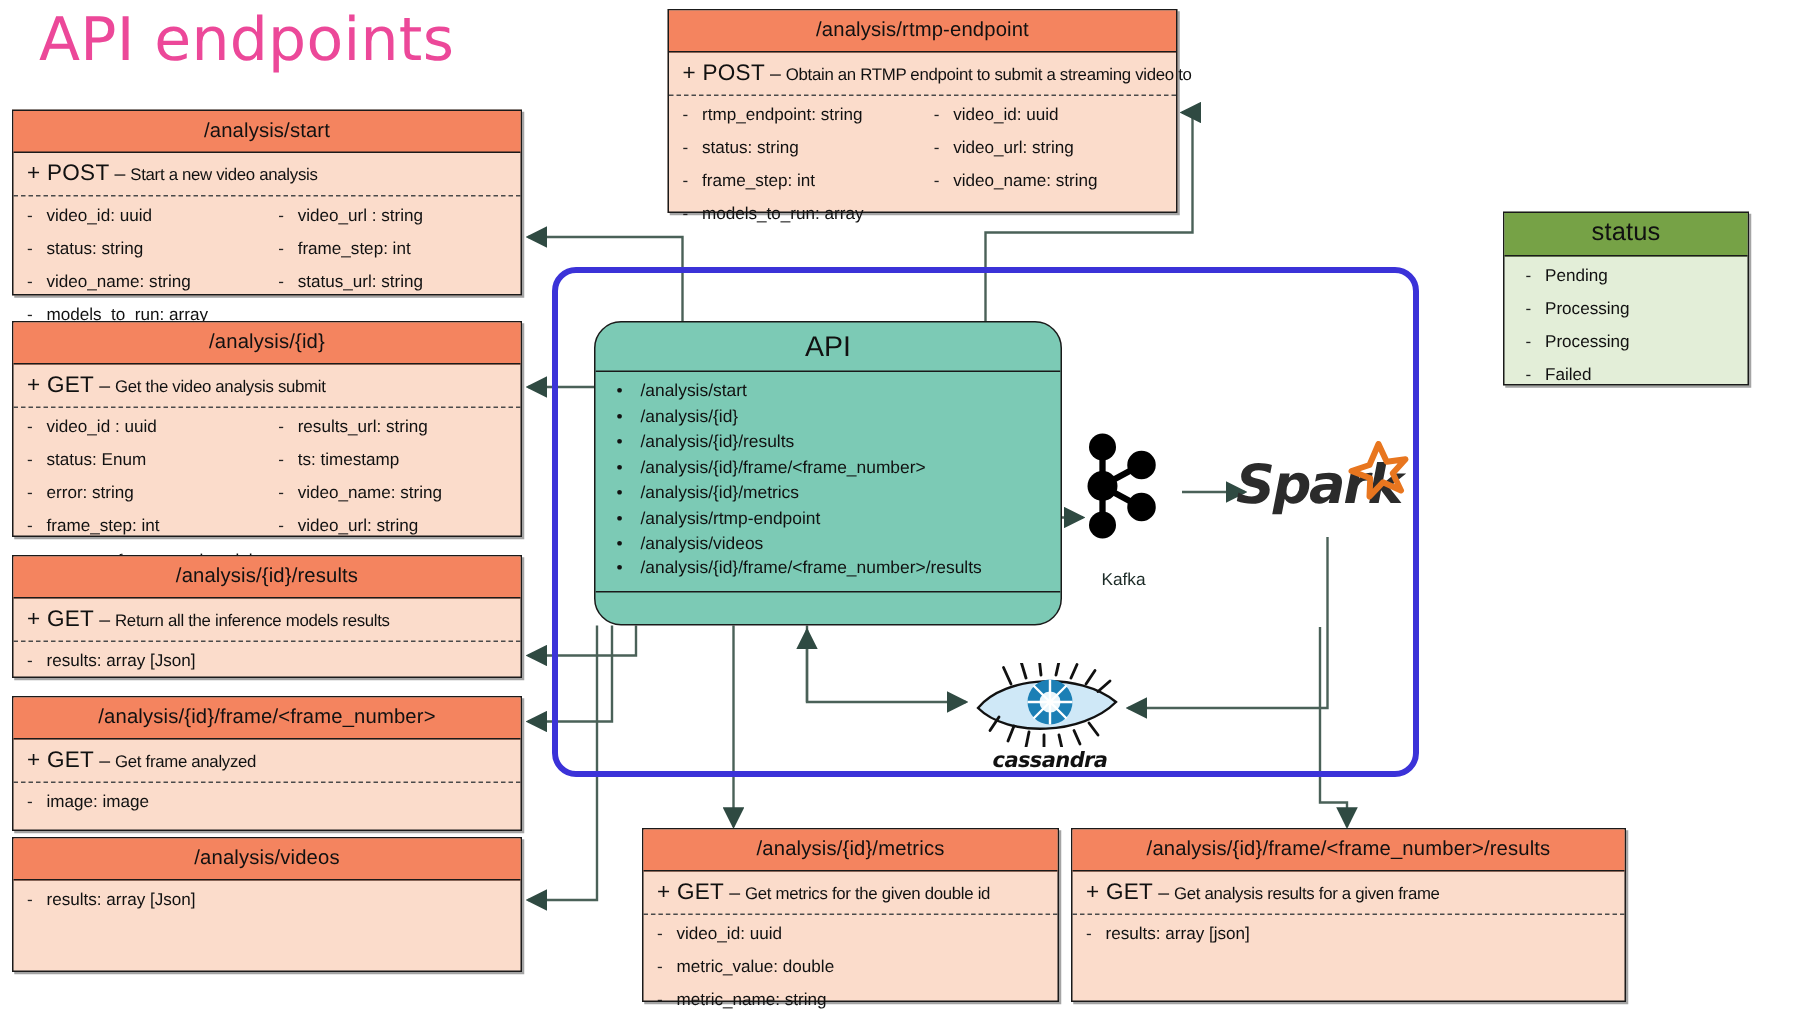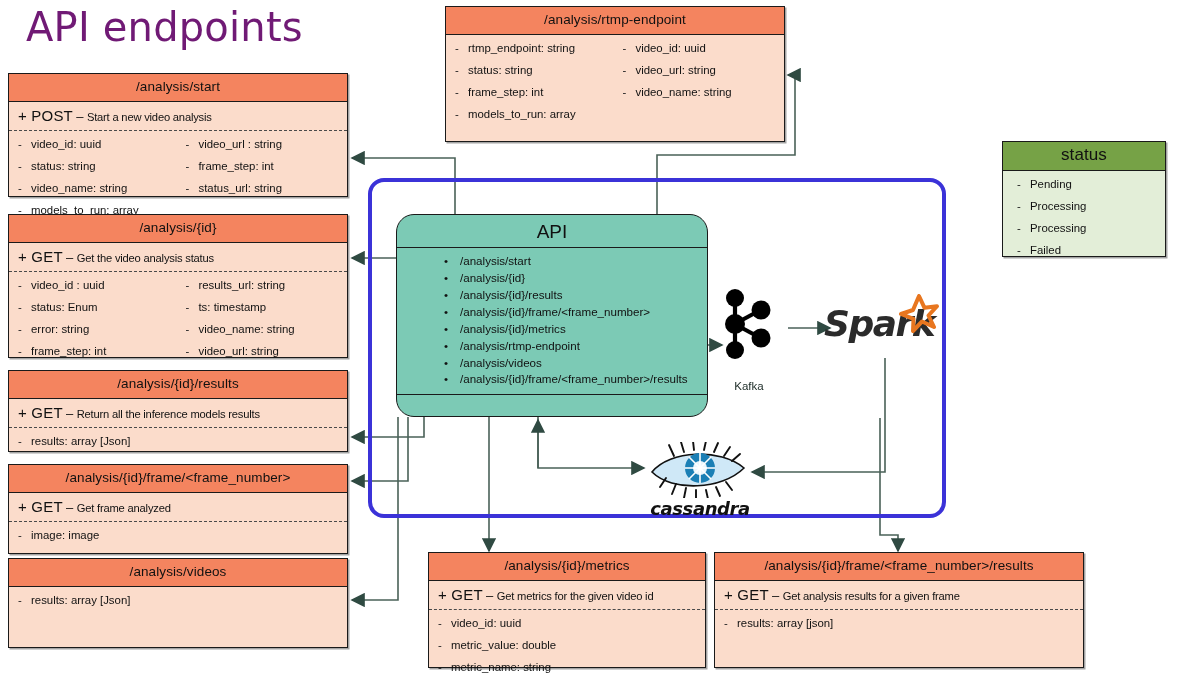--- a/index.html
+++ b/index.html
@@ -6,21 +6,21 @@
   body{
     width:1200px;height:675px;position:relative;overflow:hidden;
     font-family:"Liberation Sans","DejaVu Sans",sans-serif;
     color:#111111;
   }
   #svg-arrows{position:absolute;left:0;top:0;width:1200px;height:675px;pointer-events:none;z-index:1;}
 
   
   #page-title{
     position:absolute;left:26px;top:4px;z-index:4;
-    font-size:40px;font-weight:400;color:#701a75;letter-spacing:.2px;
+    font-size:40px;font-weight:400;color:#ec4899;letter-spacing:.2px;
     font-family:"DejaVu Sans","Liberation Sans",sans-serif;
   }
 
   
   .card{
     position:absolute;z-index:3;
     border:1.6px solid #1a1a1a;
     background:#fbdccb;
     box-shadow:1.5px 1.5px 0 rgba(90,90,90,.55);
     box-sizing:border-box;
@@ -77,32 +77,32 @@
   }
   #api-title{
     text-align:center;font-size:19px;padding:6px 0 4px;color:#111;
     border-bottom:1.5px solid #1a1a1a;
   }
   #api-list{
     border-bottom:1.5px solid #1a1a1a;
     padding:5px 0 6px 0;
   }
   #api-list .api-row{
-    font-size:11.6px;line-height:1.46;padding-left:14px;white-space:nowrap;margin-left:33px;
+    font-size:11.6px;line-height:1.46;padding-left:14px;white-space:nowrap;
   }
   #api-list .api-row .bullet{display:inline-block;width:16px;}
 
   
   .node{position:absolute;z-index:3;text-align:center;}
   #kafka-node{left:706px;top:288px;width:86px;}
   #kafka-label{font-size:11.5px;margin-top:16px;color:#1c2b27;}
   #spark-node{left:824px;top:294px;width:112px;}
   #cassandra-node{left:640px;top:442px;width:120px;}
   #cassandra-label{
-    font-size:18px;font-style:italic;font-weight:700;color:#111;margin-top:-4px;
+    font-size:14px;font-style:italic;font-weight:700;color:#111;margin-top:-4px;
     font-family:"DejaVu Sans","Liberation Sans",sans-serif;letter-spacing:-.4px;text-align:center;
   }
   .spark-word{
     font-size:36px;font-style:italic;font-weight:700;color:#2b2b2b;
     font-family:"DejaVu Sans","Liberation Sans",sans-serif;letter-spacing:-1.5px;
     line-height:1;
   }
 </style>
 </head>
 <body>
@@ -224,20 +224,21 @@
       <div class="frow"><span class="bullet">-</span><span>Pending</span></div>
       <div class="frow"><span class="bullet">-</span><span>Processing</span></div>
       <div class="frow"><span class="bullet">-</span><span>Processing</span></div>
       <div class="frow"><span class="bullet">-</span><span>Failed</span></div>
     </div>
   </div>
 </div>
 
 <div class="card" id="card-0" style="left:445px;top:6px;width:340px;height:136px;">
     <div class="card-title">/analysis/rtmp-endpoint</div>
+    <div class="card-verb"><span class="verb">+ POST</span> <span class="dash">–</span> <span class="desc">Obtain an RTMP endpoint to submit a streaming video to</span></div>
     <div class="card-fields">
       <div class="fcol left">
         <div class="frow"><span class="bullet">-</span>rtmp_endpoint: string</div>
         <div class="frow"><span class="bullet">-</span>status: string</div>
         <div class="frow"><span class="bullet">-</span>frame_step: int</div>
         <div class="frow"><span class="bullet">-</span>models_to_run: array</div>
       </div>
       <div class="fcol right">
         <div class="frow"><span class="bullet">-</span>video_id: uuid</div>
         <div class="frow"><span class="bullet">-</span>video_url: string</div>
@@ -257,21 +258,21 @@
       </div>
       <div class="fcol right">
         <div class="frow"><span class="bullet">-</span>video_url : string</div>
         <div class="frow"><span class="bullet">-</span>frame_step:  int</div>
         <div class="frow"><span class="bullet">-</span>status_url: string</div>
       </div>
     </div>
   </div>
 <div class="card" id="card-2" style="left:8px;top:214px;width:340px;height:144px;">
     <div class="card-title">/analysis/{id}</div>
-    <div class="card-verb"><span class="verb">+ GET</span> <span class="dash">–</span> <span class="desc">Get the video analysis status</span></div>
+    <div class="card-verb"><span class="verb">+ GET</span> <span class="dash">–</span> <span class="desc">Get the video analysis submit</span></div>
     <div class="card-fields">
       <div class="fcol left">
         <div class="frow"><span class="bullet">-</span>video_id : uuid</div>
         <div class="frow"><span class="bullet">-</span>status: Enum</div>
         <div class="frow"><span class="bullet">-</span>error: string</div>
         <div class="frow"><span class="bullet">-</span>frame_step: int</div>
         <div class="frow"><span class="bullet">-</span>greatest_frame_analyzed:  int</div>
       </div>
       <div class="fcol right">
         <div class="frow"><span class="bullet">-</span>results_url: string</div>
@@ -302,21 +303,21 @@
 <div class="card" id="card-5" style="left:8px;top:558px;width:340px;height:90px;">
     <div class="card-title">/analysis/videos</div>
     <div class="card-fields">
       <div class="fcol left">
         <div class="frow"><span class="bullet">-</span>results: array [Json]</div>
       </div>
     </div>
   </div>
 <div class="card" id="card-6" style="left:428px;top:552px;width:278px;height:116px;">
     <div class="card-title">/analysis/{id}/metrics</div>
-    <div class="card-verb"><span class="verb">+ GET</span> <span class="dash">–</span> <span class="desc">Get metrics for the given video id</span></div>
+    <div class="card-verb"><span class="verb">+ GET</span> <span class="dash">–</span> <span class="desc">Get metrics for the given double id</span></div>
     <div class="card-fields">
       <div class="fcol left">
         <div class="frow"><span class="bullet">-</span>video_id: uuid</div>
         <div class="frow"><span class="bullet">-</span>metric_value: double</div>
         <div class="frow"><span class="bullet">-</span>metric_name: string</div>
       </div>
     </div>
   </div>
 <div class="card" id="card-7" style="left:714px;top:552px;width:370px;height:116px;">
     <div class="card-title">/analysis/{id}/frame/&lt;frame_number&gt;/results</div>

